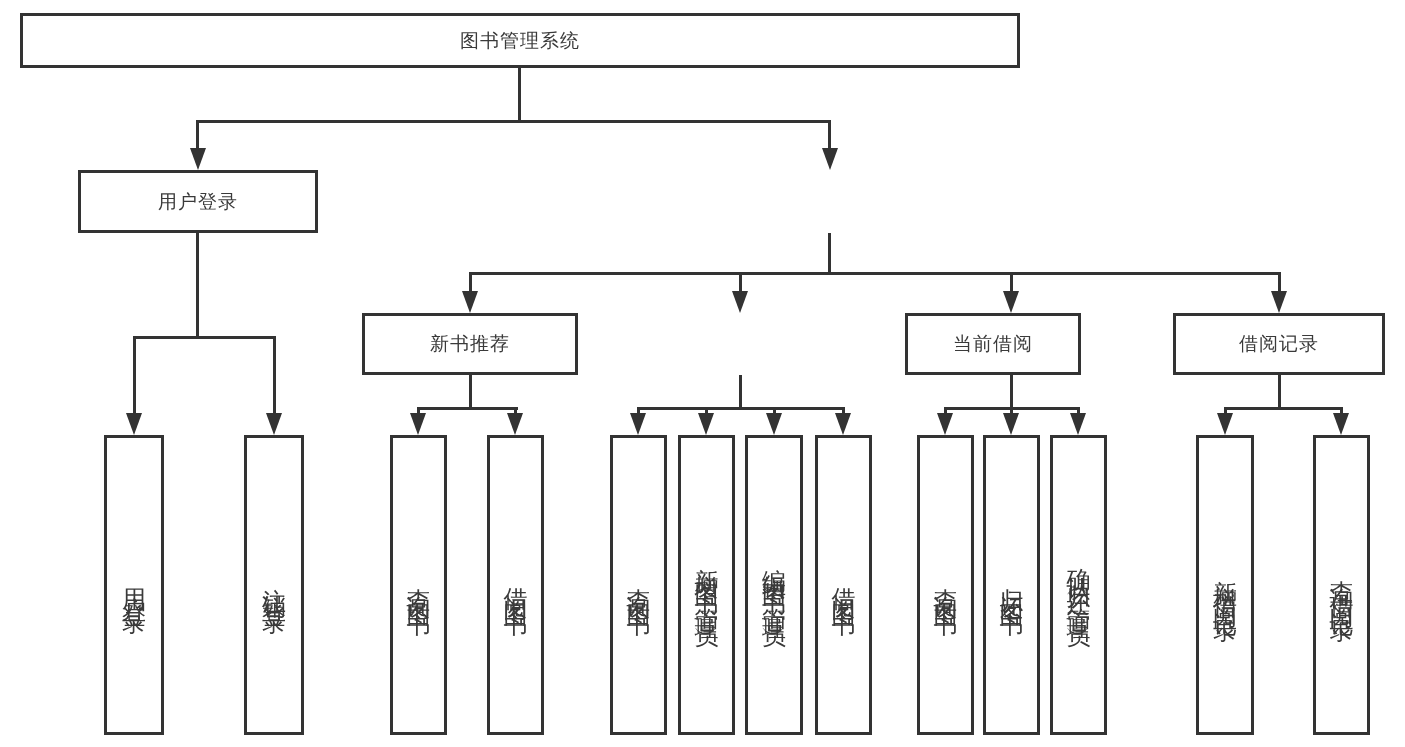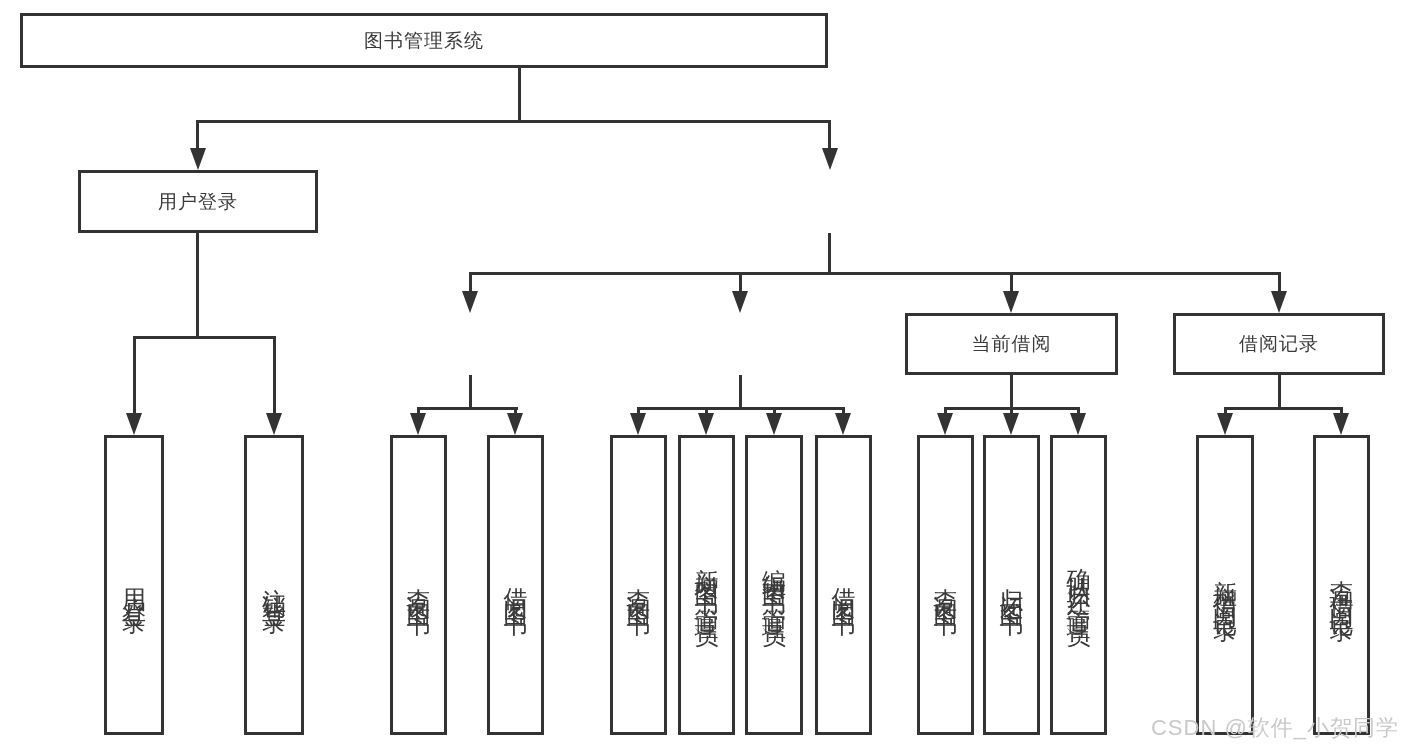--- a/index.html
+++ b/index.html
@@ -6,21 +6,21 @@
   .canvas {
     position:relative; width:1405px; height:747px; background:#ffffff;
     font-family:"Liberation Sans","DejaVu Sans",sans-serif; overflow:hidden;
   }
   .box {
     position:absolute; box-sizing:border-box; background:#ffffff;
     border:3px solid #333333; display:flex; align-items:center; justify-content:center;
     color:#3a3a3a;
   }
   .hlabel { font-size:19px; letter-spacing:1px; }
-  .root  { left:20px;  top:13px;  width:808px; height:55px; }
+  .root  { left:20px;  top:13px;  width:1000px; height:55px; }
   .lvl2  { top:170px; height:63px; }
   .lvl3  { top:313px; height:62px; }
   .leaf  { top:435px; height:300px; }
   .vtext {
     writing-mode:vertical-rl; text-orientation:mixed;
     font-size:24px; letter-spacing:8px; line-height:1; color:#3a3a3a;
   }
   .vline { position:absolute; width:3px;  background:#333333; }
   .hline { position:absolute; height:3px; background:#333333; }
   .arrow {
@@ -60,21 +60,22 @@
   <div class="hline" style="left:469px;top:272px;width:812px;"></div>
   <div class="vline" style="left:469px;top:272px;height:21px;"></div>
   <div class="arrow" style="left:462px;top:291px;"></div>
   <div class="vline" style="left:739px;top:272px;height:21px;"></div>
   <div class="arrow" style="left:732px;top:291px;"></div>
   <div class="vline" style="left:1010px;top:272px;height:21px;"></div>
   <div class="arrow" style="left:1003px;top:291px;"></div>
   <div class="vline" style="left:1278px;top:272px;height:21px;"></div>
   <div class="arrow" style="left:1271px;top:291px;"></div>
 
-  <div class="box lvl3 hlabel" style="left:905px;width:213px;">当前借阅</div>
+  <div class="box lvl3 hlabel" style="left:362px;width:216px;">新书推荐</div>
+  <div class="box lvl3 hlabel" style="left:905px;width:176px;">当前借阅</div>
   <div class="box lvl3 hlabel" style="left:1173px;width:212px;">借阅记录</div>
 
   <div class="vline" style="left:469px;top:375px;height:35px;"></div>
   <div class="vline" style="left:739px;top:375px;height:35px;"></div>
   <div class="vline" style="left:1010px;top:375px;height:35px;"></div>
   <div class="vline" style="left:1278px;top:375px;height:35px;"></div>
 
   <div class="hline" style="left:417px;top:407px;width:101px;"></div>
   <div class="hline" style="left:637px;top:407px;width:208px;"></div>
   <div class="hline" style="left:944px;top:407px;width:136px;"></div>
@@ -140,14 +141,13 @@
     <span class="vtext">确认归还（管理员）</span>
   </div>
 
   <div class="box leaf" style="left:1196px;width:58px;">
     <span class="vtext">新增借阅记录</span>
   </div>
   <div class="box leaf" style="left:1313px;width:57px;">
     <span class="vtext">查询借阅记录</span>
   </div>
 
-  <div class="watermark">CSDN @软件_小贺同学</div>
 </div>
 
 </body></html>

